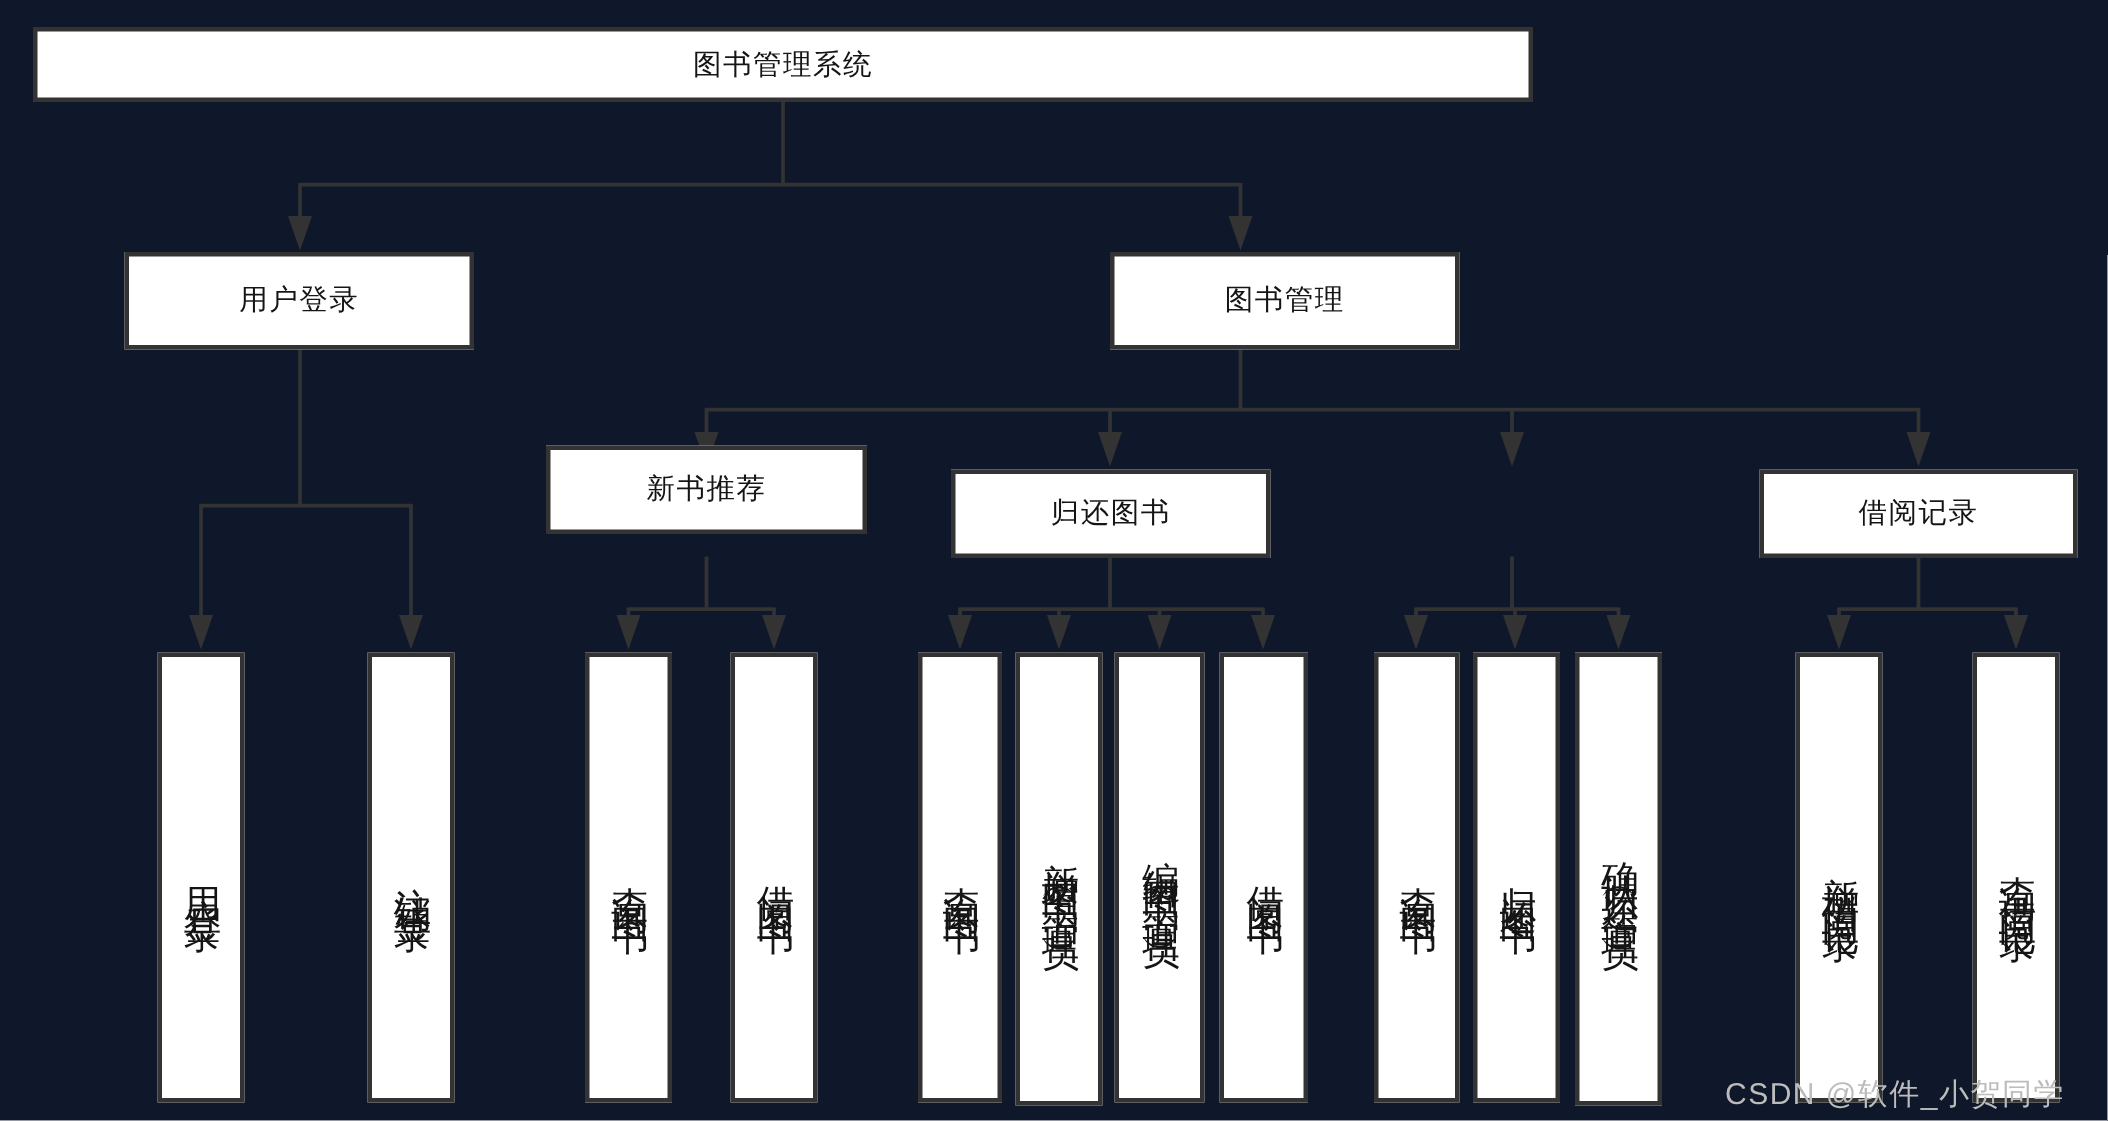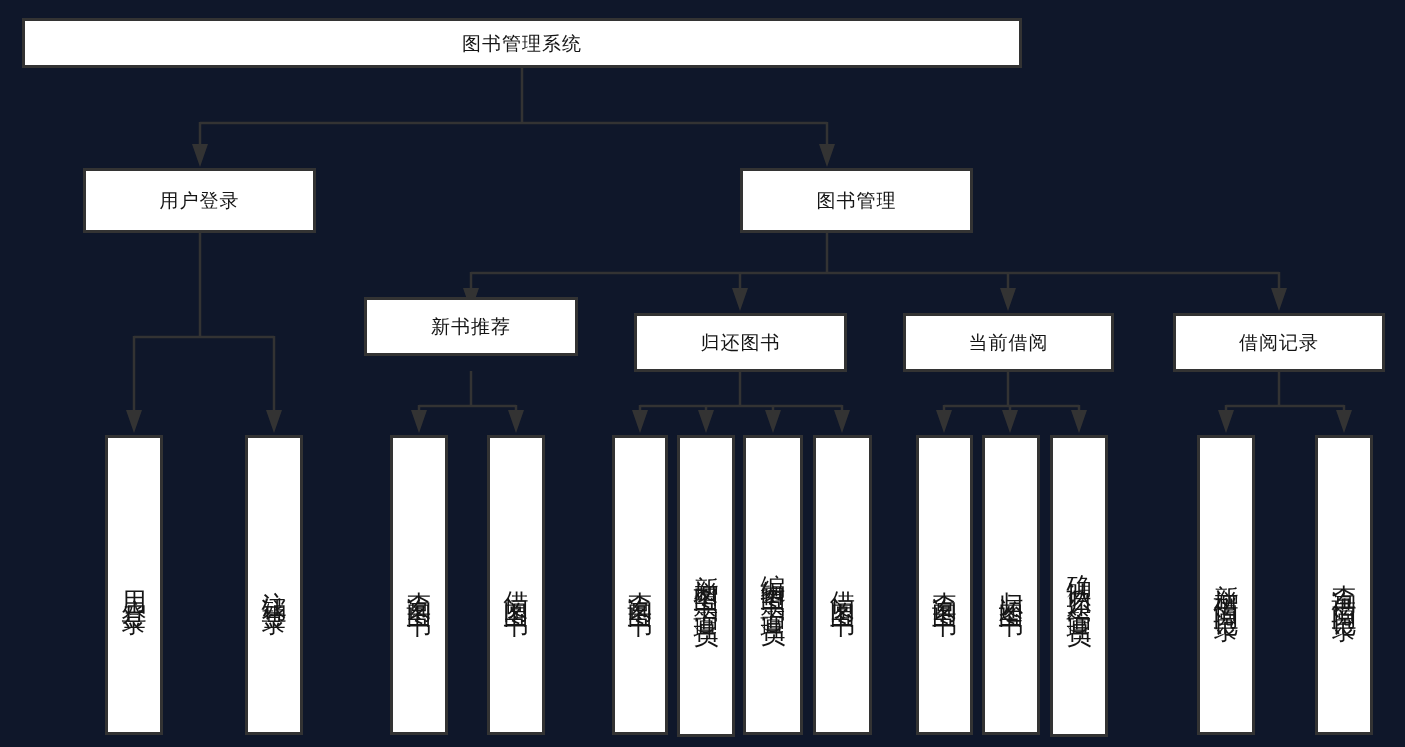--- a/index.html
+++ b/index.html
@@ -95,35 +95,35 @@
     </g>
   </svg>
 
   <div class="node h" style="left:22px; top:18px; width:1000px; height:50px;">图书管理系统</div>
 
   <div class="node h" style="left:83px; top:168px; width:233px; height:65px;">用户登录</div>
   <div class="node h" style="left:711px; top:168px; width:233px; height:65px;margin-left:29px;">图书管理</div>
 
   <div class="node h" style="left:364px; top:297px; width:214px; height:59px;">新书推荐</div>
   <div class="node h" style="left:634px; top:313px; width:213px; height:59px;">归还图书</div>
-  <div class="node h" style="left:903px; top:313px; width:211px; height:59px;">当前借阅</div>
   <div class="node h" style="left:1173px; top:313px; width:212px; height:59px;">借阅记录</div>
 
   <div class="node v" style="left:105px; top:435px; width:58px; height:300px;">用户登录</div>
   <div class="node v" style="left:245px; top:435px; width:58px; height:300px;">注销登录</div>
 
   <div class="node v" style="left:390px; top:435px; width:58px; height:300px;">查询图书</div>
   <div class="node v" style="left:487px; top:435px; width:58px; height:300px;">借阅图书</div>
 
   <div class="node v" style="left:612px; top:435px; width:56px; height:300px;">查询图书</div>
   <div class="node v" style="left:677px; top:435px; width:58px; height:302px;">新增图书（管理员）</div>
   <div class="node v" style="left:743px; top:435px; width:60px; height:300px;">编辑图书（管理员）</div>
   <div class="node v" style="left:813px; top:435px; width:59px; height:300px;">借阅图书</div>
 
   <div class="node v" style="left:916px; top:435px; width:57px; height:300px;">查询图书</div>
   <div class="node v" style="left:982px; top:435px; width:58px; height:300px;">归还图书</div>
   <div class="node v" style="left:1050px; top:435px; width:58px; height:302px;">确认归还（管理员）</div>
 
   <div class="node v" style="left:1197px; top:435px; width:58px; height:300px;">新增借阅记录</div>
   <div class="node v" style="left:1315px; top:435px; width:58px; height:300px;">查询借阅记录</div>
 
+  <div class="watermark">CSDN @软件_小贺同学</div>
 
 </div>
 
 </body></html>

